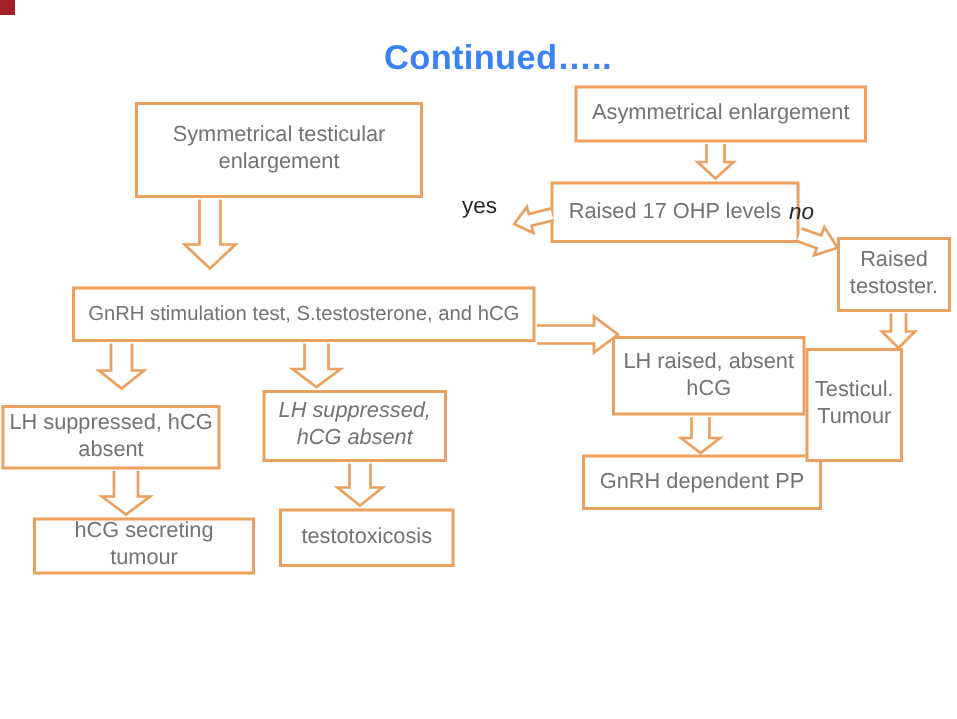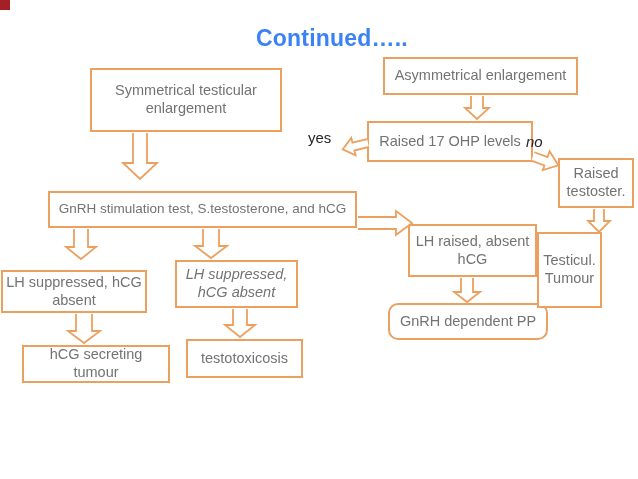--- a/index.html
+++ b/index.html
@@ -28,21 +28,21 @@
     font-size:14.5px;line-height:1.24;
     padding:1px 2px;
   }
   #n-sym      {left:90px;  top:68px;  width:192px; height:64px;}
   #n-asym     {left:383px; top:57px;  width:195px; height:38px;}
   #n-ohp      {left:367px; top:121px; width:166px; height:41px;}
   #n-adre     {left:260px; top:149px; width:102px; height:31px;}
   #n-rtesto   {left:558px; top:158px; width:76px;  height:50px;}
   #n-gnrh     {left:48px;  top:191px; width:309px; height:37px; font-size:13.5px; padding:1px 2px;}
   #n-lhraised {left:408px; top:224px; width:129px; height:53px;}
-  #n-gnrhpp   {left:388px; top:303px; width:160px; height:37px;border-radius:10px;}
+  #n-gnrhpp   {left:388px; top:303px; width:160px; height:37px;}
   #n-testicul {left:537px; top:232px; width:65px;  height:76px;}
   #n-lhsp     {left:1px;   top:270px; width:146px; height:43px;}
   #n-lhsa     {left:175px; top:260px; width:123px; height:48px;font-style:italic;}
   #n-hcgtum   {left:22px;  top:345px; width:148px; height:38px; padding:1px 14px;}
   #n-testotox {left:186px; top:339px; width:117px; height:39px;}
   .edge-label{
     position:absolute;color:#262626;font-size:15px;
   }
   #lbl-yes{left:308px;top:129px;width:32px;}
   #lbl-no {left:526px;top:133px;width:28px;font-style:italic;}

